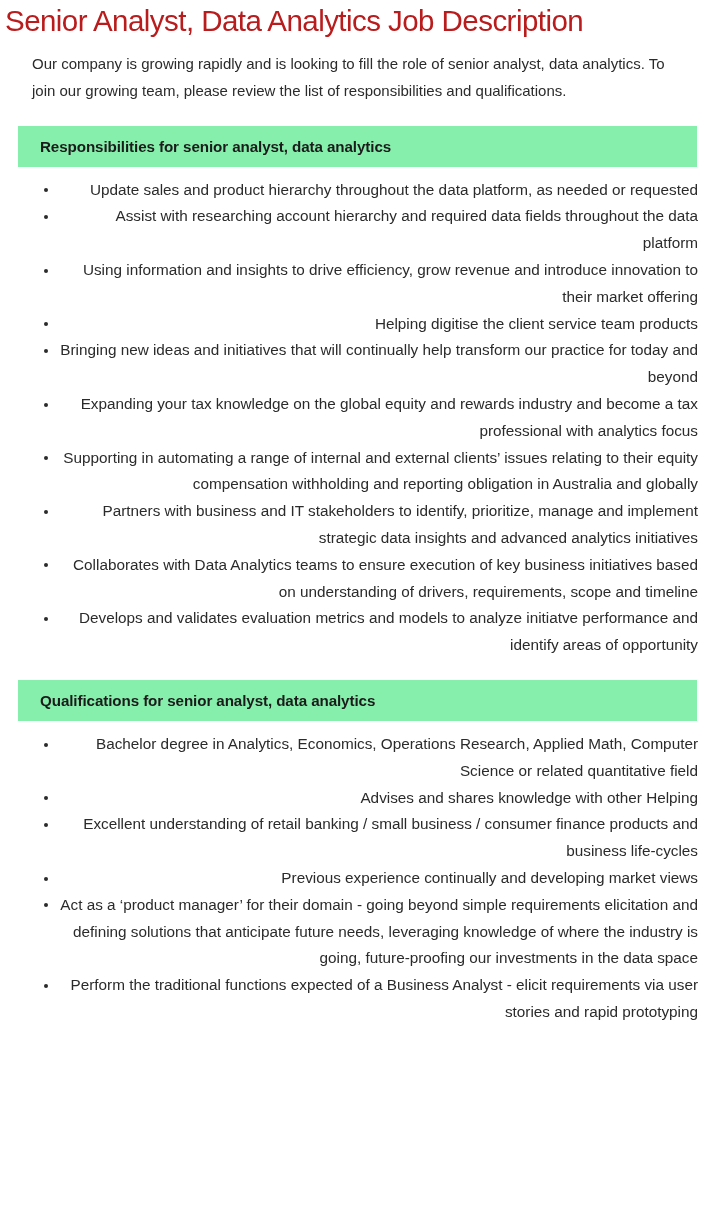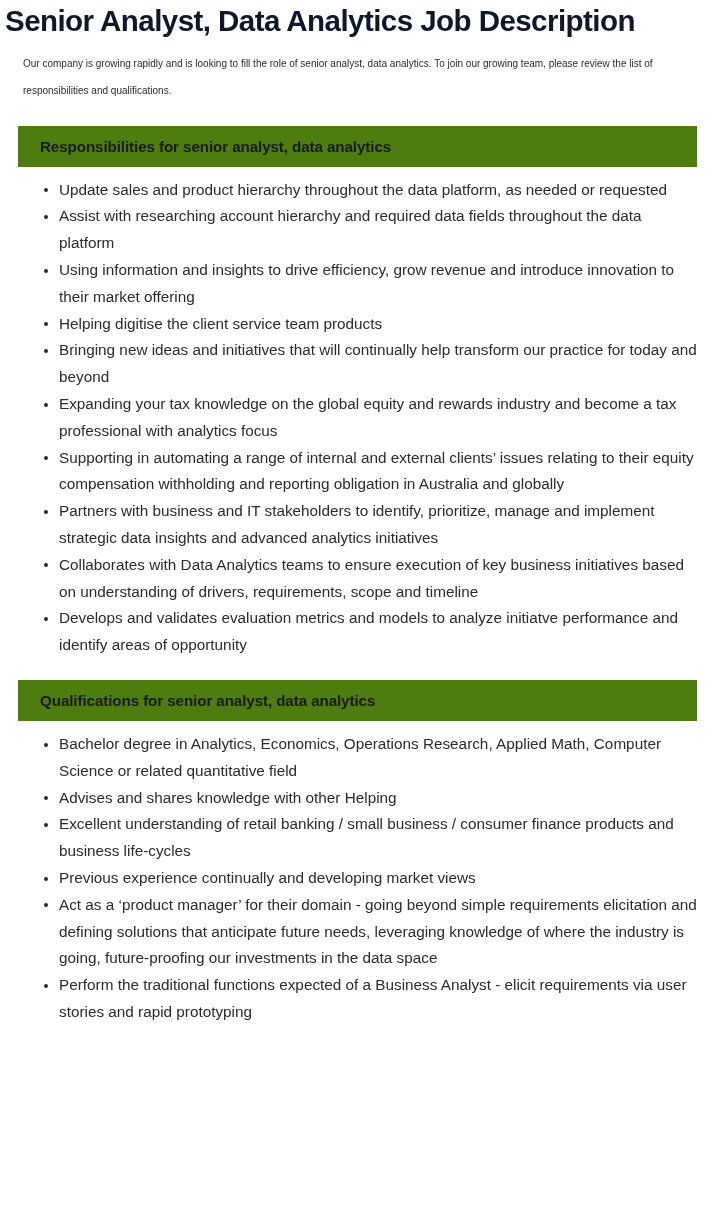--- a/index.html
+++ b/index.html
@@ -18,61 +18,62 @@
   }
   .page {
     width: 720px;
     box-sizing: border-box;
     padding: 0;
   }
   
   .page-title {
     font-size: 29.5px;
     line-height: 1.12;
-    font-weight: 700;
+    font-weight: 400;
     letter-spacing: -0.55px;
-    color: #0f172a;
+    color: #b91c1c;
     margin: 0;
     padding: 4px 4px 0 5px;
     white-space: nowrap;
   }
   
   .intro {
     margin: 0;
-    padding: 14px 30px 0 23px;
-    font-size: 10px;
+    padding: 14px 30px 0 32px;
+    font-size: 15px;
     line-height: 26.8px;
     color: #2b2b2b;
     font-weight: 400;
   }
   
   .section {
     margin: 0;
   }
   .section-band {
     margin: 21px 23px 0 18px;
-    background: #4d7c0f;
+    background: #86efac;
     height: 41px;
     display: flex;
     align-items: center;
     padding: 0 0 0 22px;
     box-sizing: border-box;
   }
   .section-band-title {
     font-size: 15.2px;
     font-weight: 700;
     color: #1b1b1b;
     letter-spacing: -0.1px;
     line-height: 1;
   }
   
   ul.bullets {
     list-style: none;
     margin: 0;
     padding: 10px 22px 0 44px;
+    text-align: right;
   }
   ul.bullets li {
     position: relative;
     padding-left: 15px;
     margin: 0 0 0 0;
     font-size: 15.3px;
     line-height: 26.8px;
     color: #2b2b2b;
   }
   ul.bullets li::before {

